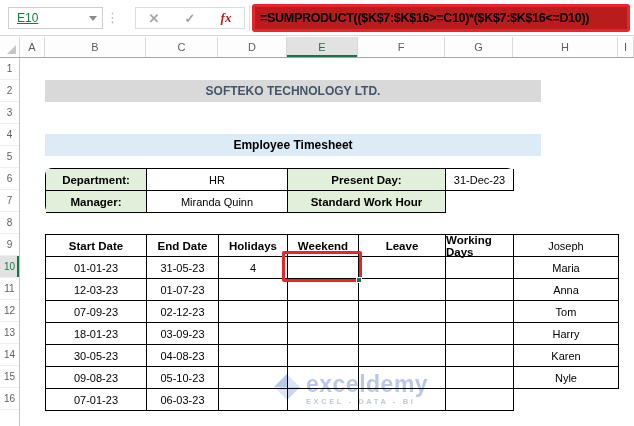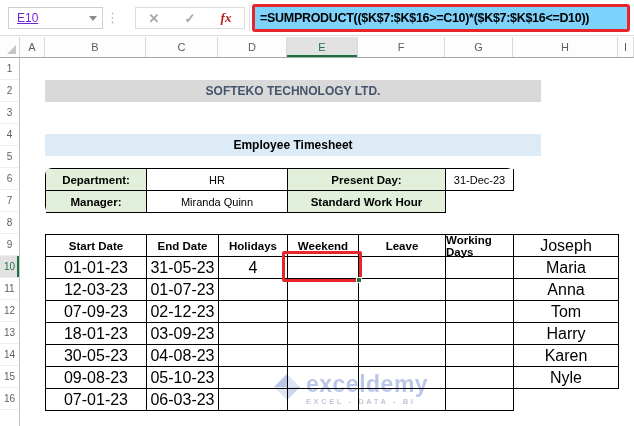--- a/index.html
+++ b/index.html
@@ -7,33 +7,33 @@
   #app {
     position:relative; width:634px; height:426px; overflow:hidden;
     background:#fff; font-family:"Liberation Sans", sans-serif; color:#000;
   }
 
   
   .topbar { position:absolute; left:0; top:0; width:634px; height:36px;
     background:#fff; border-bottom:1px solid #d9d9d9; display:flex; align-items:center; }
   .namebox { position:absolute; left:8px; top:7px; width:95px; height:22px;
     border:1px solid #cfcfcf; background:#fff; display:flex; align-items:center; }
-  .namebox .nbval { padding-left:8px; font-size:12px; color:#6d28d9; flex:1;text-decoration:underline; }
+  .namebox .nbval { padding-left:8px; font-size:12px; color:#15803d; flex:1;text-decoration:underline; }
   .nb-arrow { width:18px; display:flex; justify-content:center; }
   .nb-arrow::after { content:""; border-left:4px solid transparent; border-right:4px solid transparent;
     border-top:5px solid #8a8a8a; }
   .dots { position:absolute; left:106px; top:6px; color:#b0b0b0; font-size:13px; line-height:23px; }
   .fbtns { position:absolute; left:135px; top:7px; width:110px; height:22px;
     border:1px solid #dcdcdc; display:flex; align-items:center; justify-content:space-around; background:#fff; }
   .fb-x { color:#a6a6a6; font-size:13px; font-weight:bold; }
   .fb-check { color:#a6a6a6; font-size:13px; font-weight:bold; }
   .fb-fx { color:#b91c1c; font-size:13px; font-style:italic; font-family:"Liberation Serif", serif; font-weight:bold; }
   .fsep { position:absolute; left:249px; top:5px; width:1px; height:26px; background:#dcdcdc; }
   .formula-area { position:absolute; left:252px; top:4px; width:378px; height:28px; display:flex; align-items:stretch; }
-  .formula-highlight { flex:1; border:3px solid #e8252b; border-radius:3px; background:#7dd3fc;
+  .formula-highlight { flex:1; border:3px solid #e8252b; border-radius:3px; background:#b91c1c;
     display:flex; align-items:center; overflow:hidden; }
   .formula-highlight span { padding-left:5px; font-size:12.5px; font-weight:700; letter-spacing:-0.3px;
     white-space:nowrap; color:#000; }
 
   
   .colheaders { position:absolute; left:0; top:37px; width:634px; height:21px;
     display:flex; background:#fdfdfd; border-bottom:1px solid #a8a8a8; }
   .corner { width:20px; height:20px; border-right:1px solid #d6d6d6; position:relative; background:#fdfdfd; }
   .tri { position:absolute; right:3px; bottom:3px; width:0; height:0;
     border-bottom:9px solid #c6c6c6; border-left:9px solid transparent; }
@@ -61,21 +61,21 @@
     grid-template-columns:101px 141px 158px 68px; grid-auto-rows:22px;
     border-top:1.5px solid #000; border-left:1.5px solid #000;border-radius:7px; }
   .info > div { border-right:1.5px solid #000; border-bottom:1.5px solid #000;
     display:flex; align-items:center; justify-content:center; font-size:11px; background:#fff; }
   .info > .g { background:#e2efda; font-weight:bold; font-size:11.5px; }
 
   .mtable { position:absolute; left:25px; top:176px; display:grid;
     grid-template-columns:101px 72px 69px 71px 87px 68px 105px; grid-auto-rows:22px;
     border-top:1.5px solid #000; border-left:1.5px solid #000; }
   .mtable > div { border-right:1.5px solid #000; border-bottom:1.5px solid #000;
-    display:flex; align-items:center; justify-content:center; font-size:16px; background:transparent; }
+    display:flex; align-items:center; justify-content:center; font-size:11px; background:transparent; }
   .mtable > .mth { font-weight:bold; font-size:11.5px; }
 
   .selbox { position:absolute; left:262px; top:193px; width:80px; height:31px;
     border:3.5px solid #e8252b; border-radius:2px; pointer-events:none; }
   .handle { position:absolute; left:336px; top:219px; width:6px; height:6px;
     background:#1e7145; border:1px solid #fff; }
 
   .watermark { position:absolute; left:252px; top:314px; display:flex; align-items:flex-start; opacity:0.6; }
   .wm-text { margin-left:4px; }
   .wm-brand { font-size:23px; font-weight:bold; color:#8da3d9; line-height:24px; letter-spacing:0.5px; }

